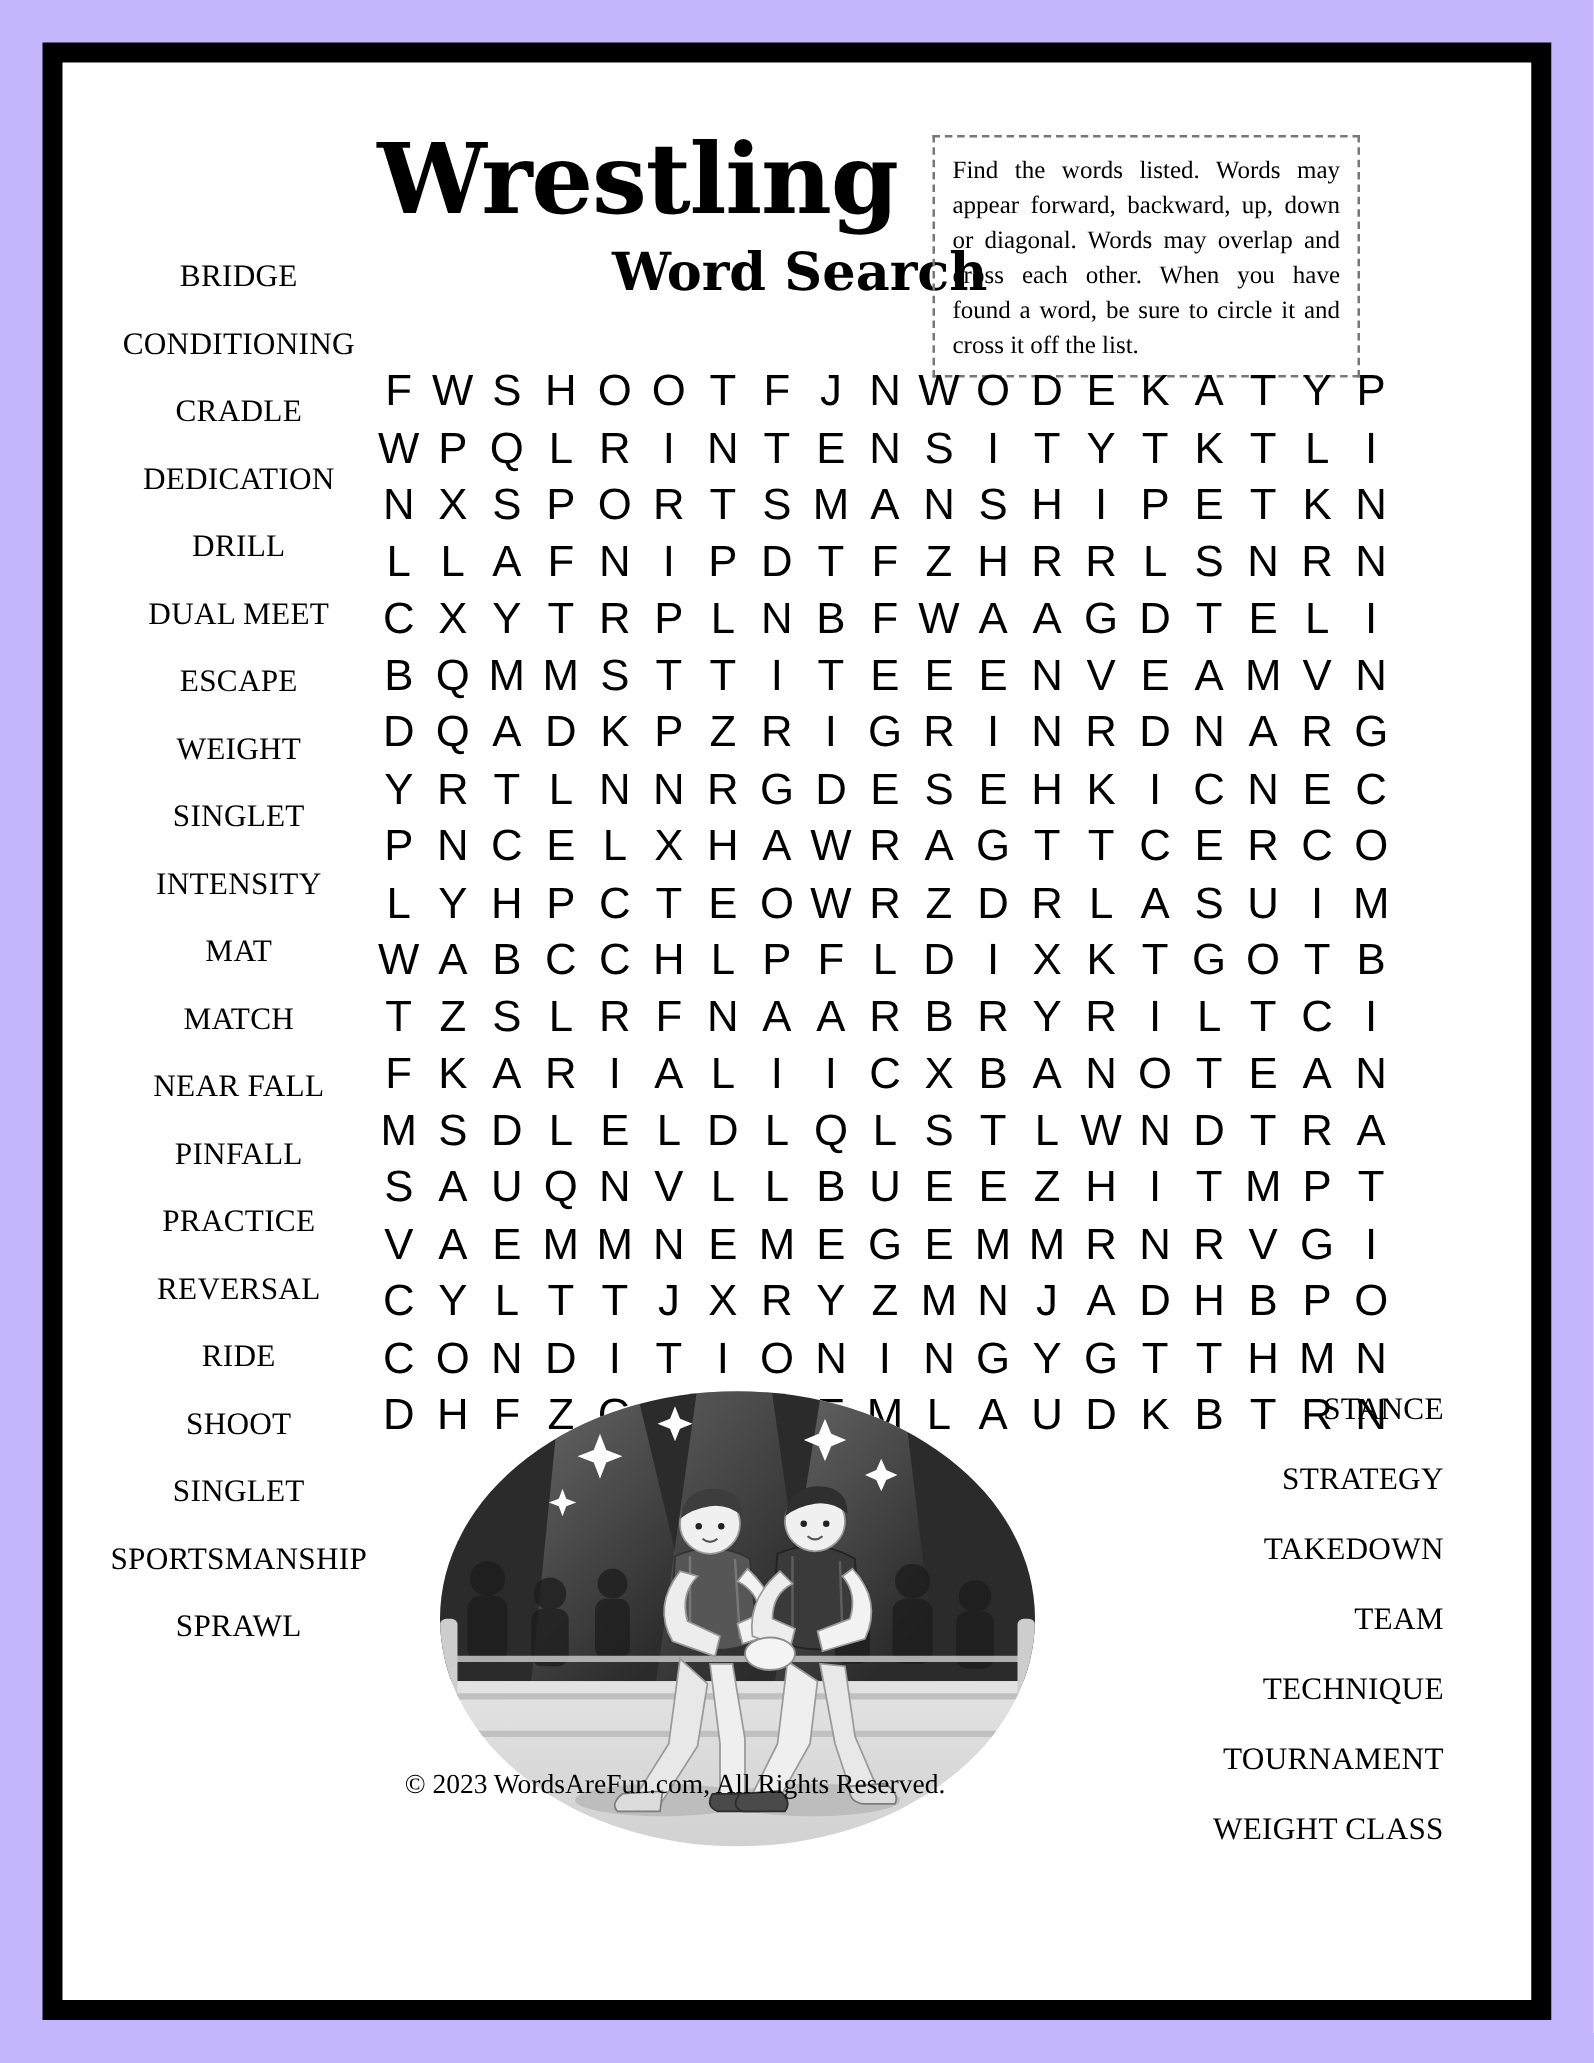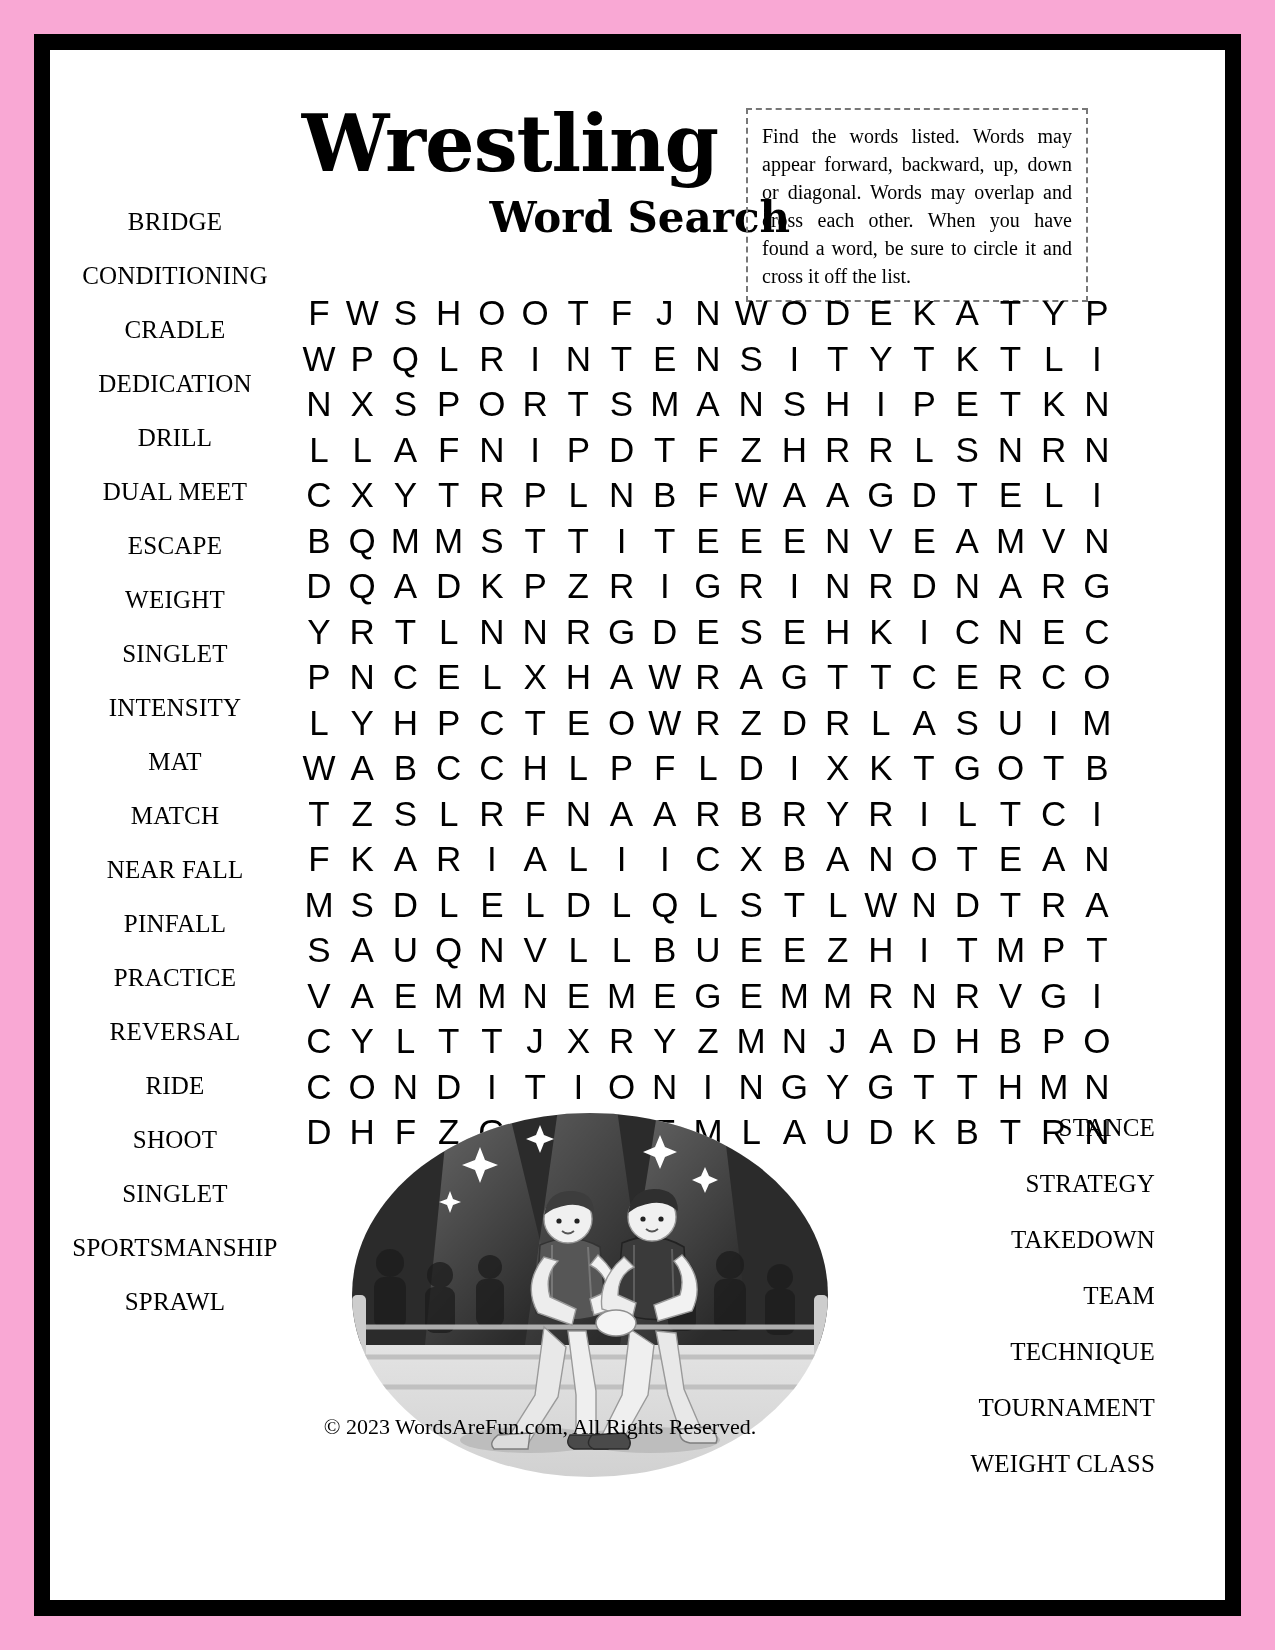--- a/index.html
+++ b/index.html
@@ -10,21 +10,21 @@
   body {
     width: 1275px;
     height: 1650px;
     font-family: "Liberation Serif", serif;
     overflow: hidden;
   }
   .page {
     position: relative;
     width: 1275px;
     height: 1650px;
-    background: #f9a8d4;
+    background: #c4b5fd;
     box-sizing: border-box;
   }
   
   .frame-outer {
     position: absolute;
     left: 34px;
     top: 34px;
     width: 1207px;
     height: 1582px;
     background: #000000;
@@ -93,20 +93,21 @@
   .wordlist {
     position: absolute;
     font-family: "Liberation Serif", serif;
     color: #000000;
   }
   .wordlist-left {
     left: 0px;
     top: 158px;
     width: 250px;
     text-align: center;
+    padding-left: 16px;
   }
   .wordlist-right {
     left: 855px;
     top: 1064px;
     width: 250px;
     text-align: right;
   }
   .word-item {
     font-size: 25px;
     line-height: 1.12;

